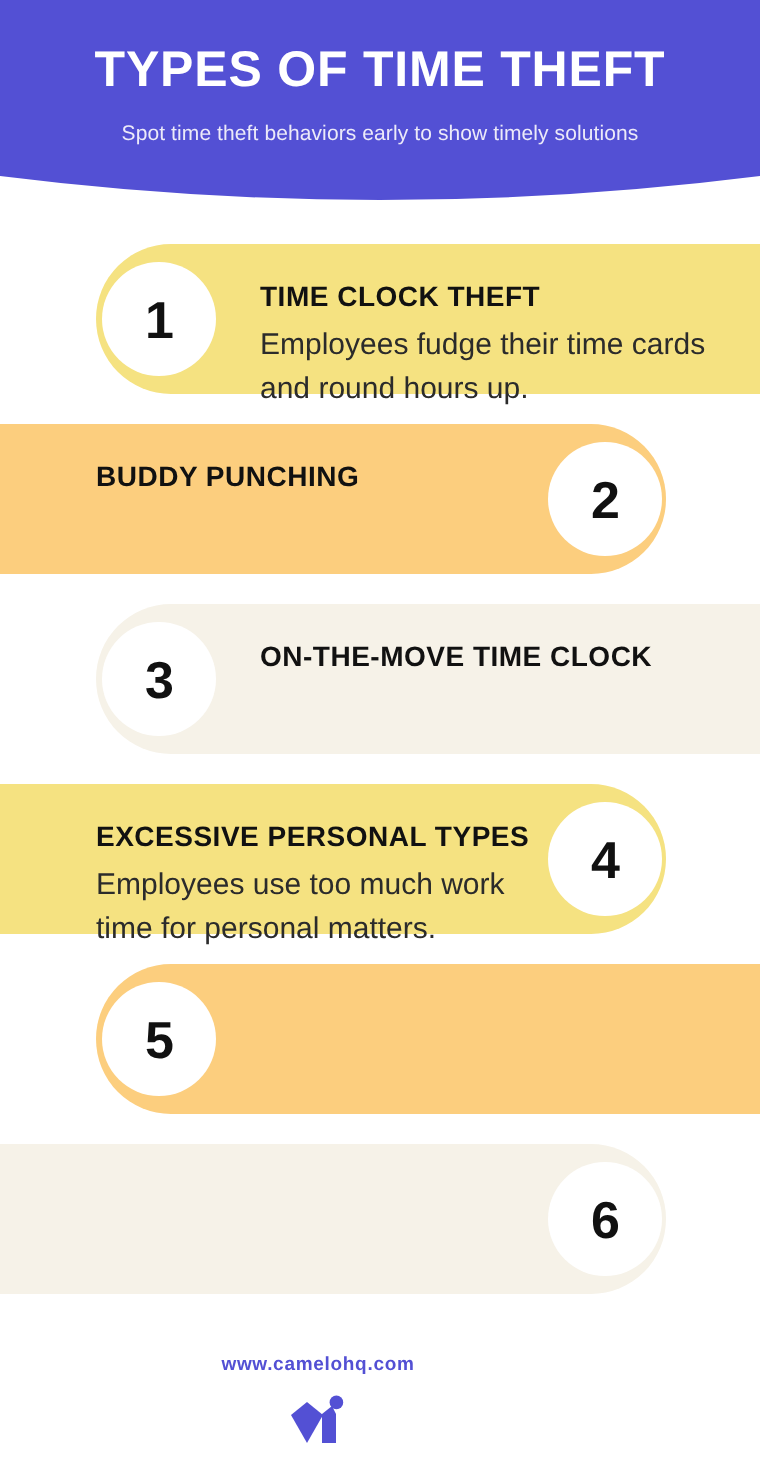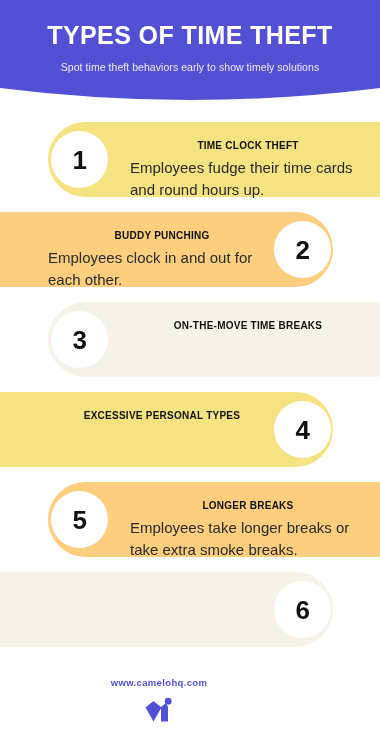--- a/index.html
+++ b/index.html
@@ -81,26 +81,25 @@
     line-height:1;
     letter-spacing:-0.5px;
   }
   .text {
     position:absolute;
     top:18px;
   }
   .row.left .text  { left:130px; right:14px; }
   .row.right .text { left:48px;  width:228px; }
   .item-title {
-    font-size:10px;
+    font-size:14px;
     font-weight:bold;
     color:#111111;
     letter-spacing:0.25px;
     line-height:1.2;
-    text-align:center;
   }
   .item-desc {
     font-size:15px;
     font-weight:400;
     color:#2b2b2b;
     line-height:1.48;
     margin-top:5px;
   }
 
   
@@ -150,52 +149,48 @@
       </div>
     </div>
 
     <div class="row right">
       <div class="bar" style="background: rgb(252, 206, 126);"></div>
       <div class="circle" style="background: rgb(255, 255, 255);">
         <span class="num">2</span>
       </div>
       <div class="text">
         <div class="item-title">BUDDY PUNCHING</div>
-        <div class="item-desc">Employees clock in and out for each other.</div>
       </div>
     </div>
 
     <div class="row left">
       <div class="bar" style="background: rgb(246, 242, 232);"></div>
       <div class="circle" style="background: rgb(255, 255, 255);">
         <span class="num">3</span>
       </div>
       <div class="text">
-        <div class="item-title">ON-THE-MOVE TIME BREAKS</div>
+        <div class="item-title">ON-THE-MOVE TIME CLOCK</div>
       </div>
     </div>
 
     <div class="row right">
       <div class="bar" style="background: rgb(245, 226, 129);"></div>
       <div class="circle" style="background: rgb(255, 255, 255);">
         <span class="num">4</span>
       </div>
       <div class="text">
         <div class="item-title">EXCESSIVE PERSONAL TYPES</div>
+        <div class="item-desc">Employees use too much work time for personal matters.</div>
       </div>
     </div>
 
     <div class="row left">
       <div class="bar" style="background: rgb(252, 206, 126);"></div>
       <div class="circle" style="background: rgb(255, 255, 255);">
         <span class="num">5</span>
-      </div>
-      <div class="text">
-        <div class="item-title">LONGER BREAKS</div>
-        <div class="item-desc">Employees take longer breaks or take extra smoke breaks.</div>
       </div>
     </div>
 
     <div class="row right">
       <div class="bar" style="background: rgb(246, 242, 232);"></div>
       <div class="circle" style="background: rgb(255, 255, 255);">
         <span class="num">6</span>
       </div>
     </div>
 

